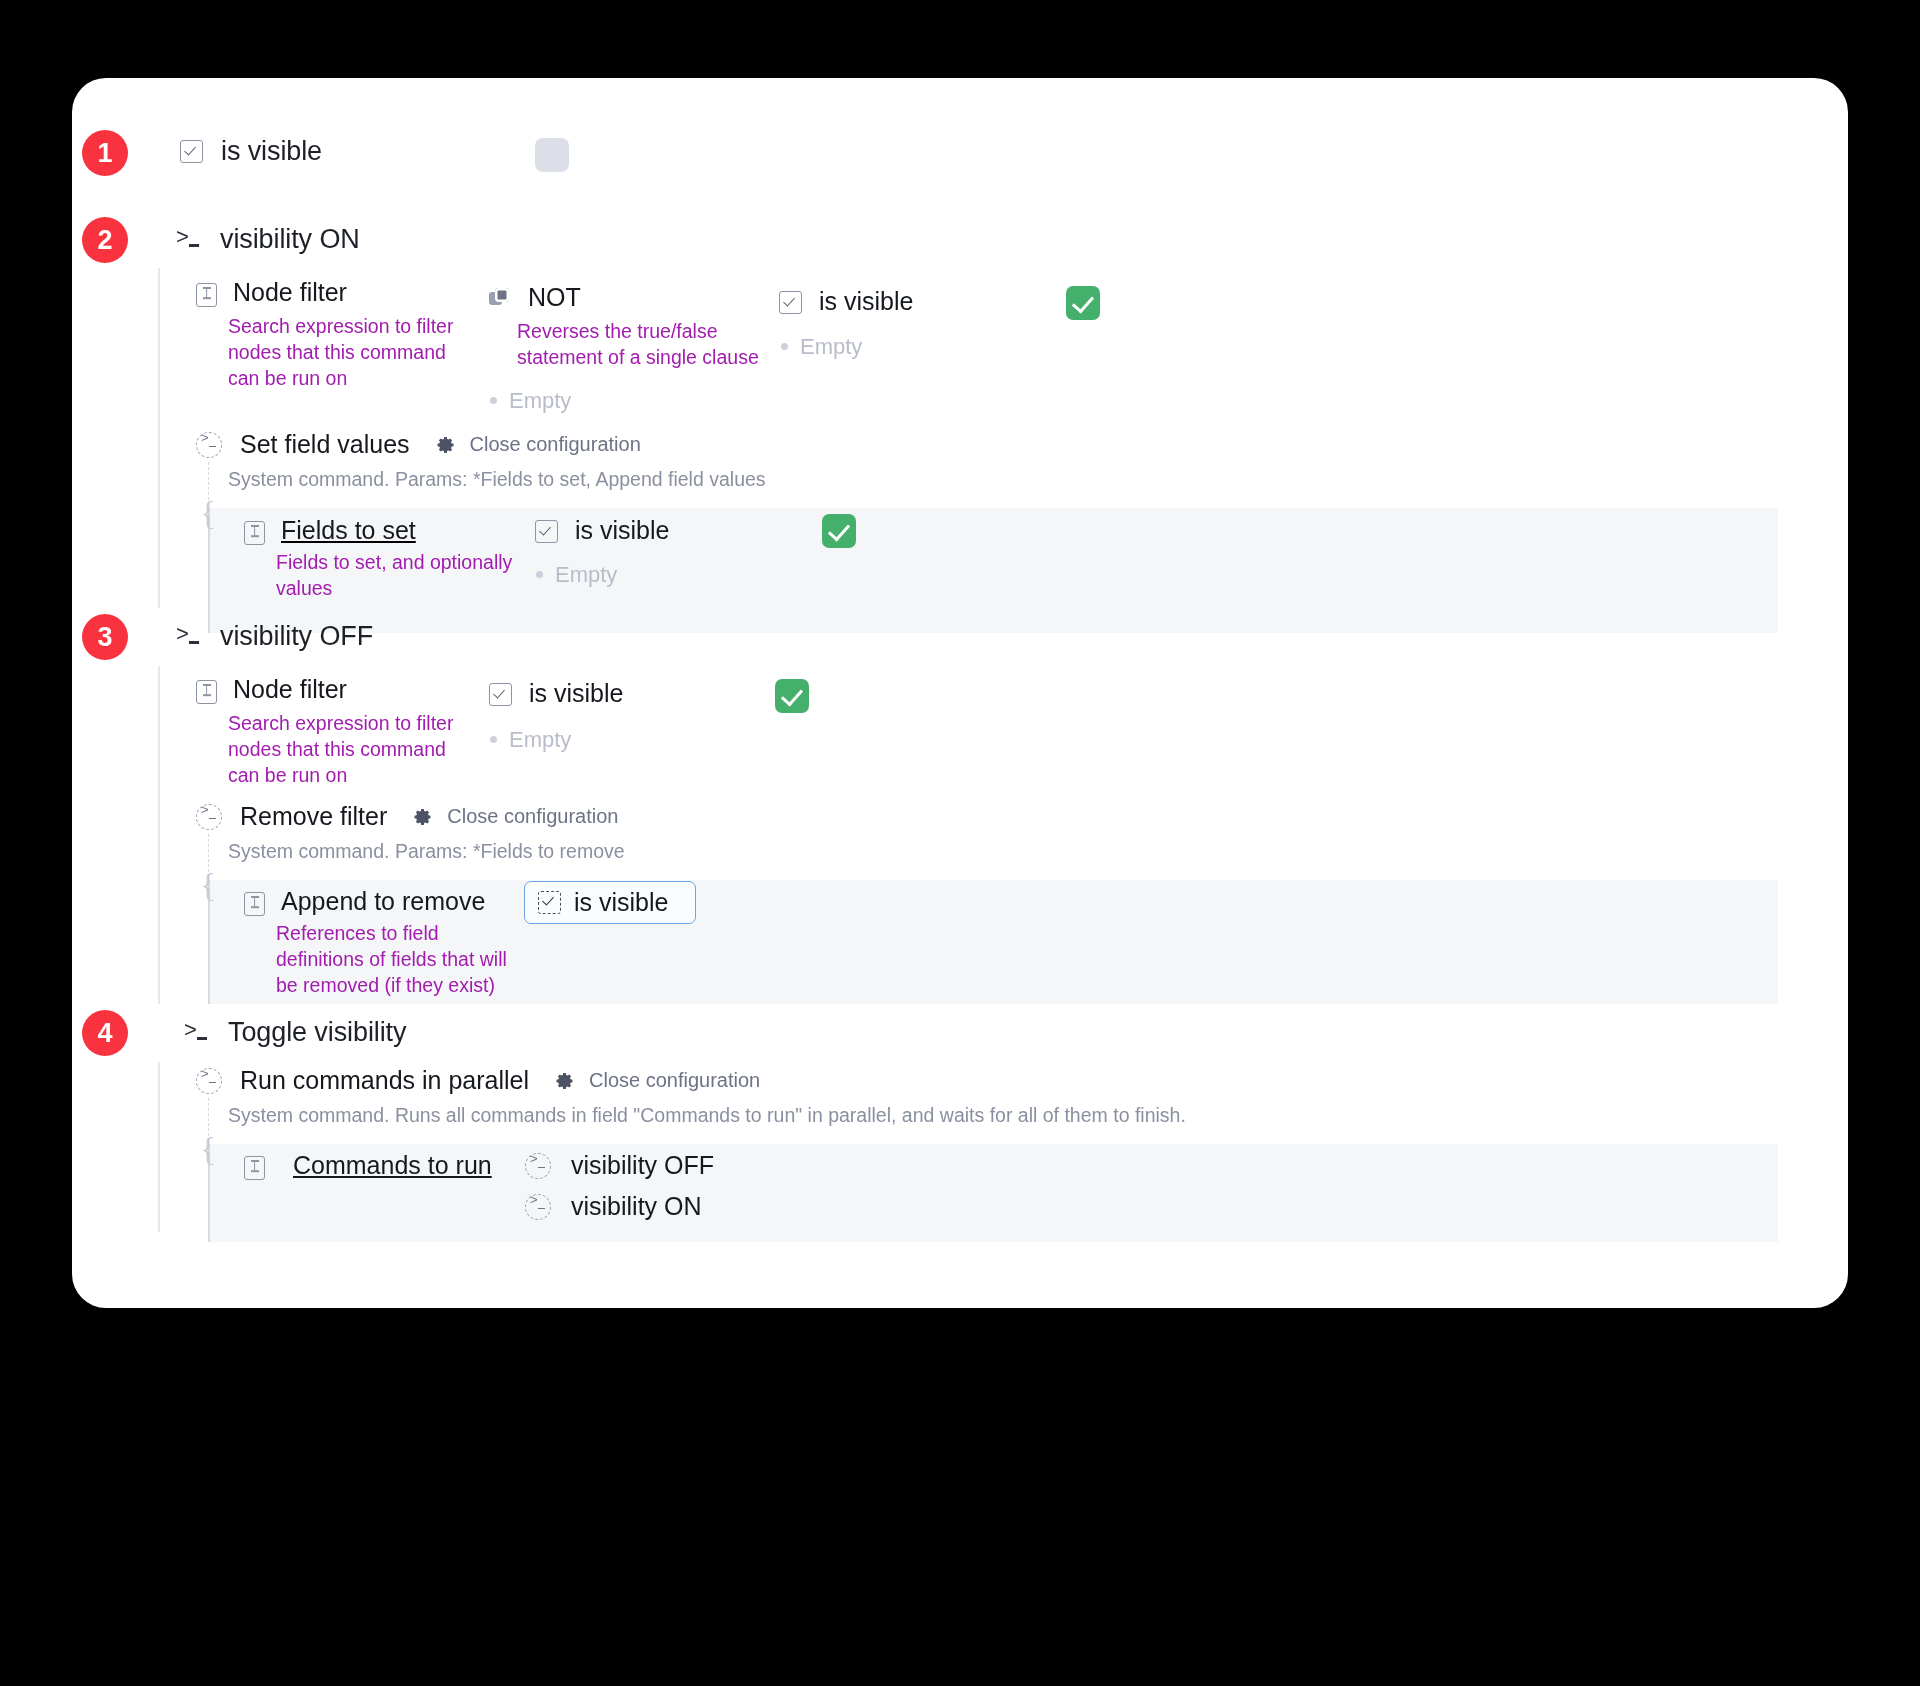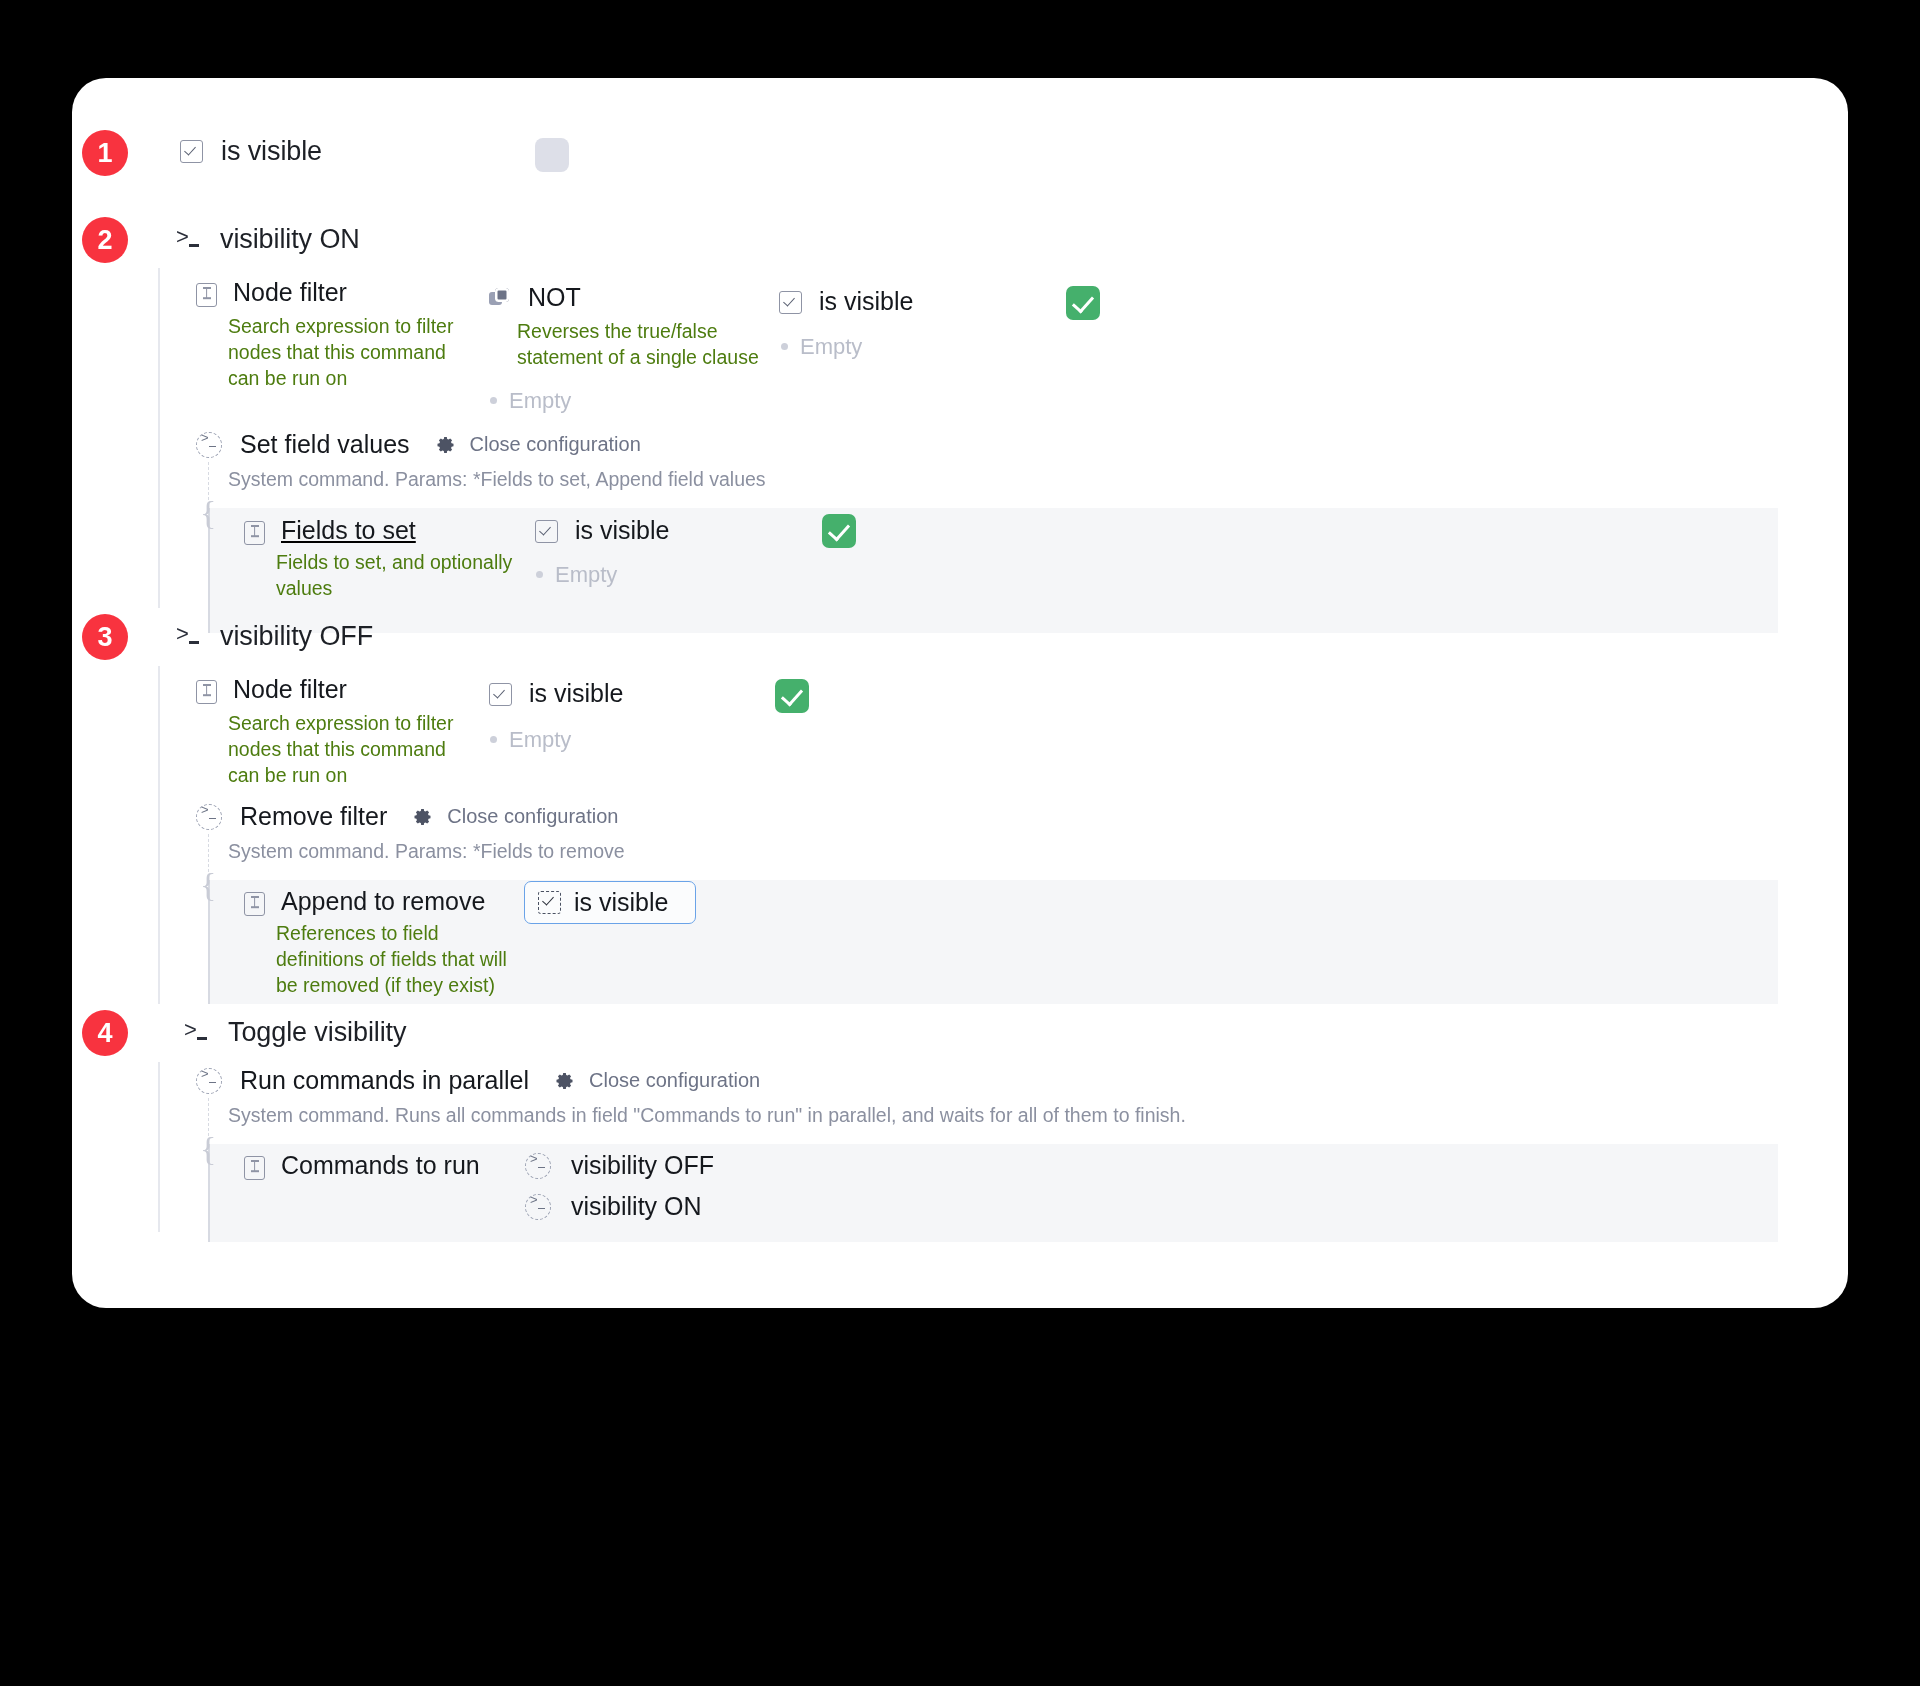--- a/index.html
+++ b/index.html
@@ -35,21 +35,21 @@
   .row{position:absolute;display:flex;align-items:flex-start;}
 
   .title-lg{
     font-size:27px;color:#1d2026;letter-spacing:-0.1px;
     white-space:nowrap;
   }
   .title-md{
     font-size:25px;color:#15181d;white-space:nowrap;
   }
   .desc{
-    font-size:19.5px;color:#4d7c0f;line-height:1.33;
+    font-size:19.5px;color:#a21caf;line-height:1.33;
   }
   .desc-1l{font-size:19.5px;color:#8b90a0;white-space:nowrap;}
   .empty{
     font-size:22px;color:#b9bdc9;white-space:nowrap;
   }
   .empty-dot{
     width:7px;height:7px;border-radius:50%;
     background:#cdd0da;display:inline-block;
     margin-right:12px;margin-bottom:6px;
     vertical-align:middle;
@@ -340,21 +340,21 @@
   <div class="desc-1l" style="position:absolute;left:156px;top:1026px;">System command. Runs all commands in field "Commands to run" in parallel, and waits for all of them to finish.</div>
 
   <div class="dashed-rule" style="left:136px;top:1020px;height:48px;"></div>
 
   <div class="panel" style="left:136px;top:1066px;width:1570px;height:98px;"></div>
   <div class="panel-rule" style="left:136px;top:1066px;height:98px;"></div>
   <div class="brace" style="left:128px;top:1054px;">{</div>
 
   <div class="row" style="left:172px;top:1073px;">
     <span class="ic ic-field" style="margin-top:5px;"></span>
-    <span class="title-md" style="margin-left:16px;">Commands to run</span>
+    <span class="title-md" style="margin-left:28px;text-decoration:underline;">Commands to run</span>
   </div>
 
   <div class="row lbl-row" style="left:453px;top:1073px;">
     <span class="ic ic-cmd"></span>
     <span class="title-md" style="margin-left:6px;">visibility OFF</span>
   </div>
   <div class="row lbl-row" style="left:453px;top:1114px;">
     <span class="ic ic-cmd"></span>
     <span class="title-md" style="margin-left:6px;">visibility ON</span>
   </div>

